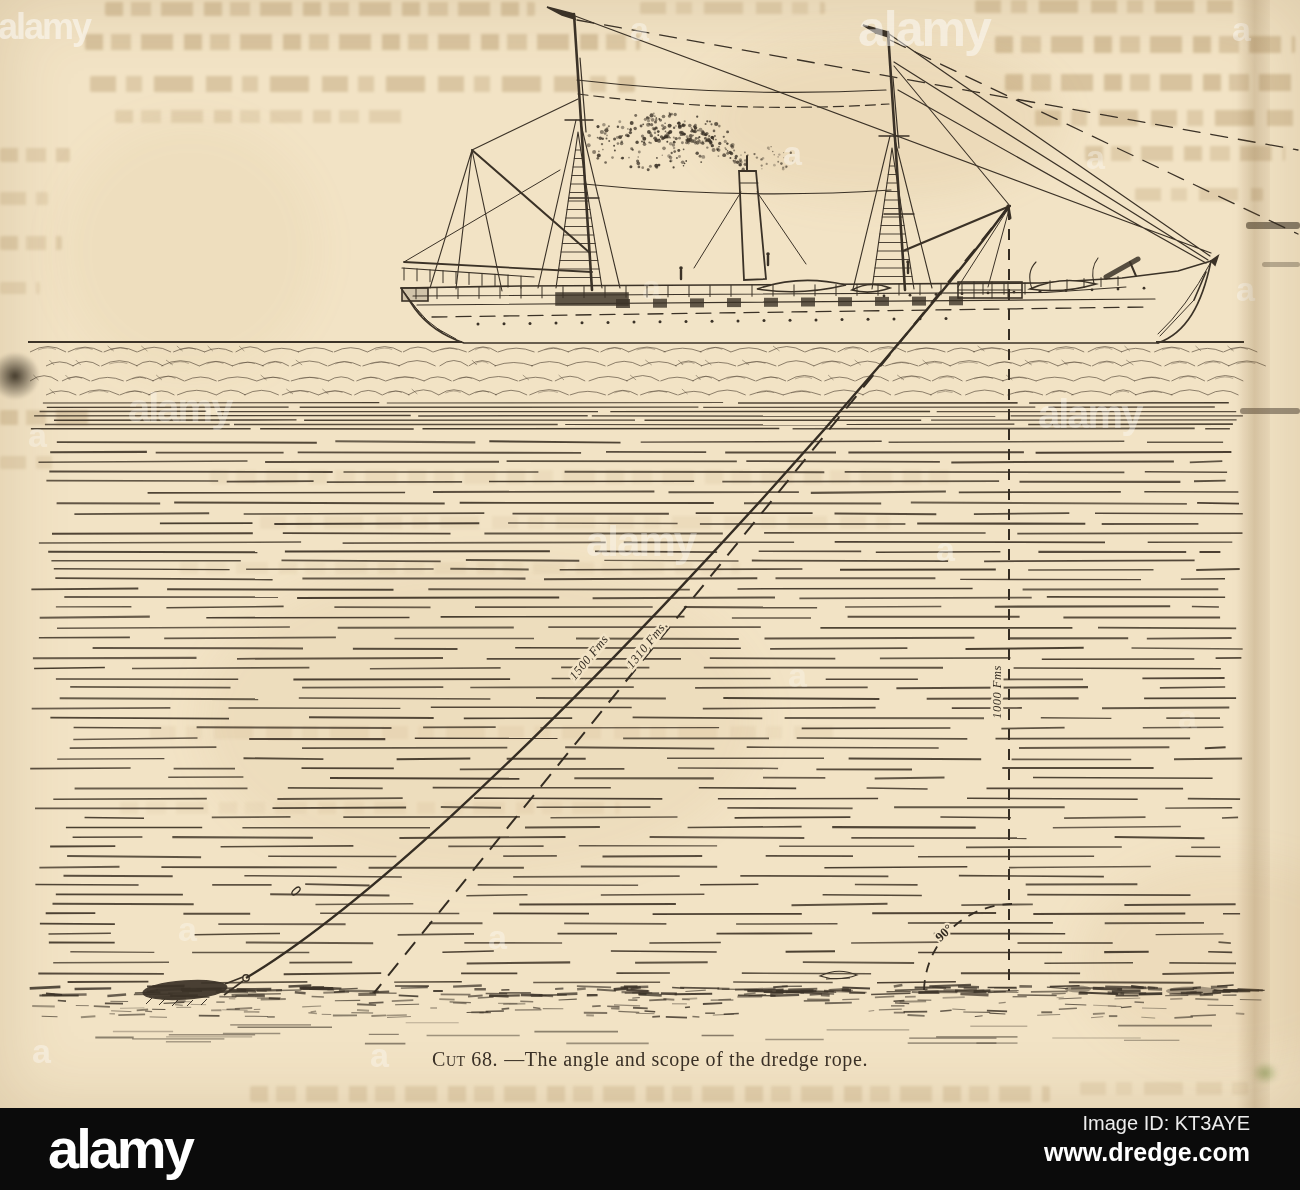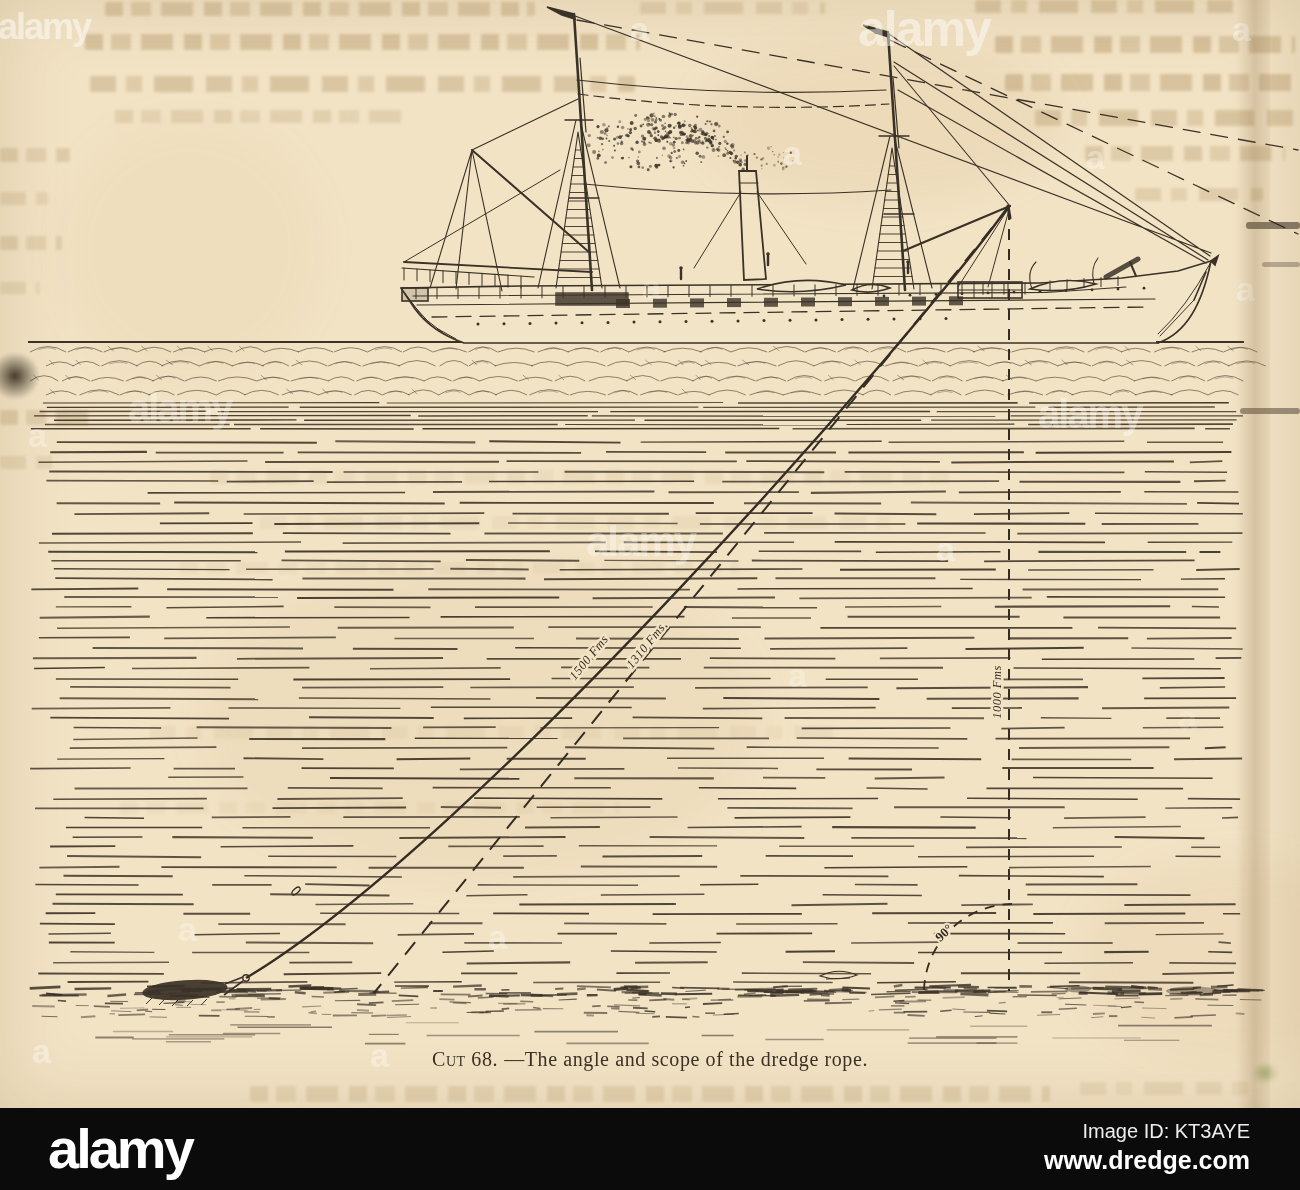--- a/index.html
+++ b/index.html
@@ -22,21 +22,21 @@
            font:20px "Liberation Serif",serif;color:#3a3026;letter-spacing:.6px;}
   .caption .sc{font-variant:small-caps;margin-right:6px;}
   .wm{position:absolute;color:#fff;font-family:"Liberation Sans",sans-serif;font-weight:700;
       pointer-events:none;white-space:nowrap;}
   .gutter{position:absolute;top:0;width:34px;height:1110px;left:1236px;pointer-events:none;
       background:linear-gradient(90deg,rgba(120,88,45,0) 0,rgba(120,88,45,.22) 55%,rgba(120,88,45,.06) 100%);}
   .edge-noise{position:absolute;pointer-events:none;}
   .footer{position:absolute;left:0;top:1108px;width:1300px;height:82px;background:#0b0b0b;}
   .footer .brand{position:absolute;left:48px;top:8px;color:#fff;
       font:700 56px "Liberation Sans",sans-serif;letter-spacing:-3px;}
-  .footer .right{position:absolute;right:50px;top:12px;text-align:right;
+  .footer .right{position:absolute;right:50px;top:4px;text-align:right;
       font-family:"Liberation Sans",sans-serif;color:#ededed;margin-left:33px;}
   .footer .iid{font-size:20px;}
   .footer .url{font-size:25px;font-weight:700;color:#fff;margin-top:3px;}
 </style>
 </head>
 <body>
 
 <div class="page">
   <div class="paper">
     <div id="ghosts">

